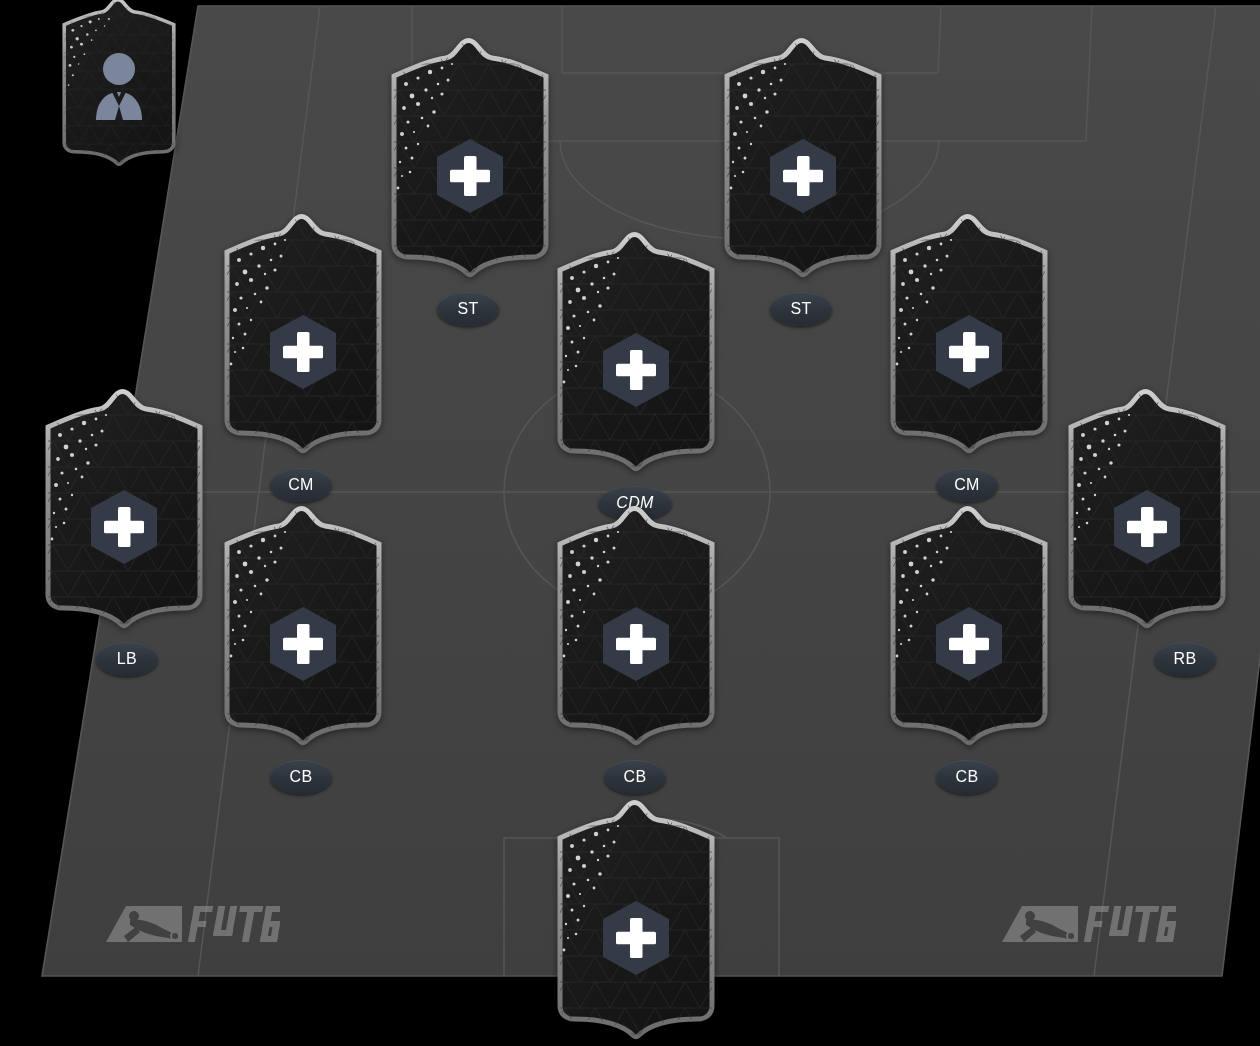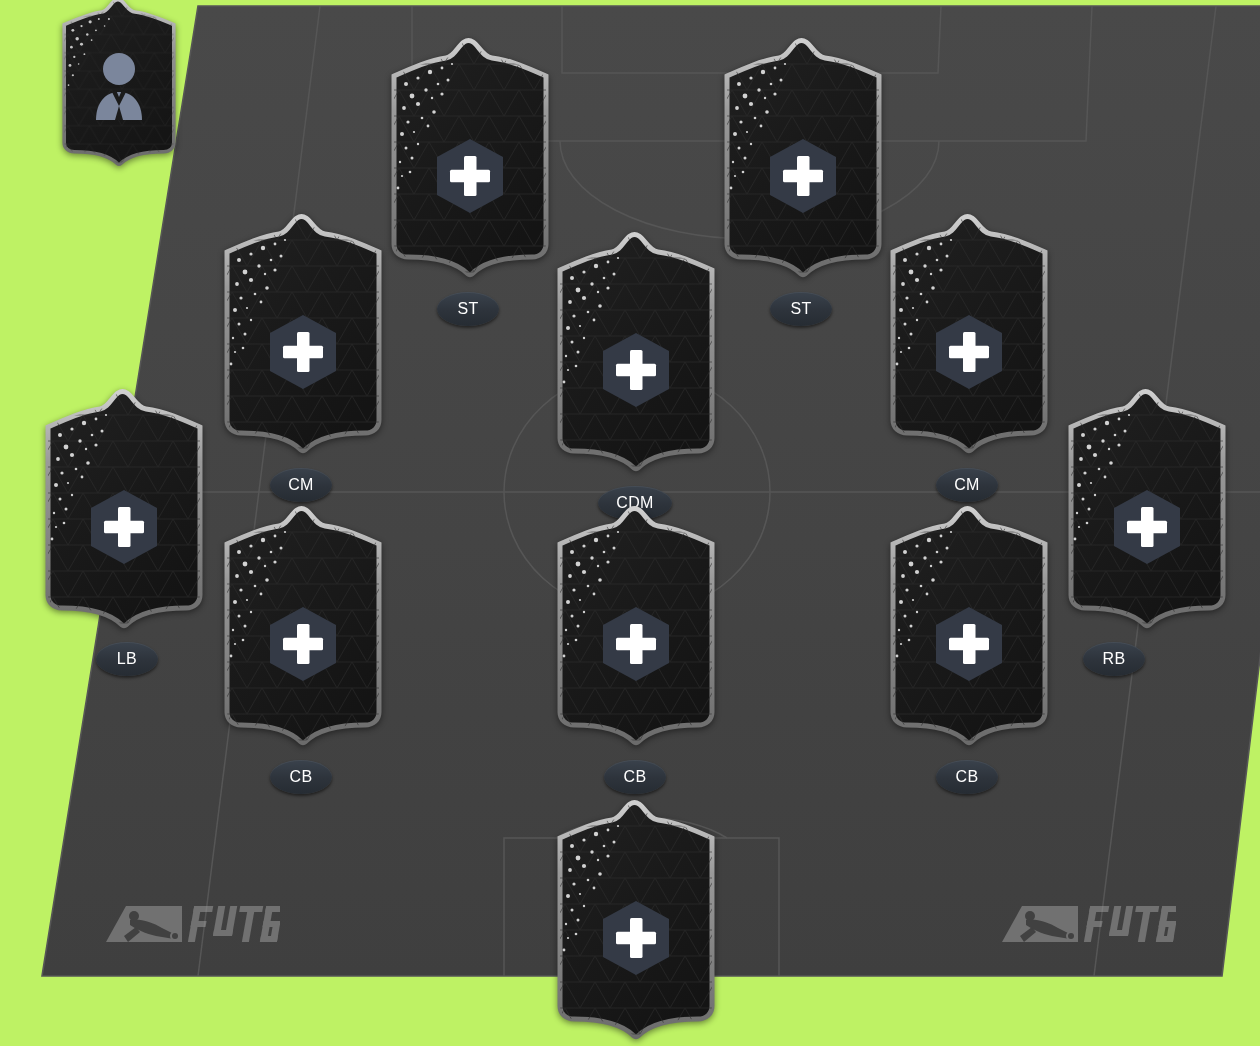--- a/index.html
+++ b/index.html
@@ -2,21 +2,21 @@
 <html><head>
 <meta charset="utf-8">
 <style>
   * { margin:0; padding:0; box-sizing:border-box; }
   html, body {
     width:1260px; height:1046px;
     background:#282828;
     font-family:"Liberation Sans", sans-serif;
     overflow:hidden;
   }
-  #stage { position:relative; width:1260px; height:1046px; background:#bef264; }
+  #stage { position:relative; width:1260px; height:1046px; background:#000000; }
 
   
   .pitch-wrap { position:absolute; inset:0; }
   .pitch-svg { position:absolute; left:0; top:0; }
 
   
   .card {
     position:absolute;
     filter: drop-shadow(0 2px 3px rgba(0,0,0,.45));
   }
@@ -484,21 +484,21 @@
           </g>
         </svg>
         <div class="hexbtn" style="top:98px;">
           <svg viewBox="0 0 72 80">
             <path d="M36,3 L69,21 L69,59 L36,77 L3,59 L3,21 Z" fill="#343a46" rx="6"></path>
             <rect x="30" y="20" width="12.5" height="40" rx="1.5" fill="#ffffff"></rect>
             <rect x="16" y="33.8" width="40" height="12.5" rx="1.5" fill="#ffffff"></rect>
           </svg>
         </div>
       </div>
-      <div class="pos-badge wide" style="left: 598px; top: 486px;">
+      <div class="pos-badge wide" style="left: 598px; top: 486px; font-style: italic;">
         <span>CDM</span>
       </div>
       <div class="card" style="left: 883px; top: 214px; width: 172px; height: 245px;">
         <svg class="card-svg" width="172" height="245" viewBox="0 0 172 245" preserveAspectRatio="none">
           <defs>
             <linearGradient id="fc4" x1="0" y1="0" x2="0.6" y2="1">
               <stop offset="0" stop-color="#212121"></stop>
               <stop offset="0.5" stop-color="#1a1a1a"></stop>
               <stop offset="1" stop-color="#141414"></stop>
             </linearGradient>
@@ -676,21 +676,21 @@
           </g>
         </svg>
         <div class="hexbtn" style="top:98px;">
           <svg viewBox="0 0 72 80">
             <path d="M36,3 L69,21 L69,59 L36,77 L3,59 L3,21 Z" fill="#343a46" rx="6"></path>
             <rect x="30" y="20" width="12.5" height="40" rx="1.5" fill="#ffffff"></rect>
             <rect x="16" y="33.8" width="40" height="12.5" rx="1.5" fill="#ffffff"></rect>
           </svg>
         </div>
       </div>
-      <div class="pos-badge" style="left: 1083px; top: 642px; justify-content: center;">
+      <div class="pos-badge" style="left: 1154px; top: 642px; justify-content: center;">
         <span>RB</span>
       </div>
       <div class="card" style="left: 217px; top: 506px; width: 172px; height: 245px;">
         <svg class="card-svg" width="172" height="245" viewBox="0 0 172 245" preserveAspectRatio="none">
           <defs>
             <linearGradient id="fc7" x1="0" y1="0" x2="0.6" y2="1">
               <stop offset="0" stop-color="#212121"></stop>
               <stop offset="0.5" stop-color="#1a1a1a"></stop>
               <stop offset="1" stop-color="#141414"></stop>
             </linearGradient>

